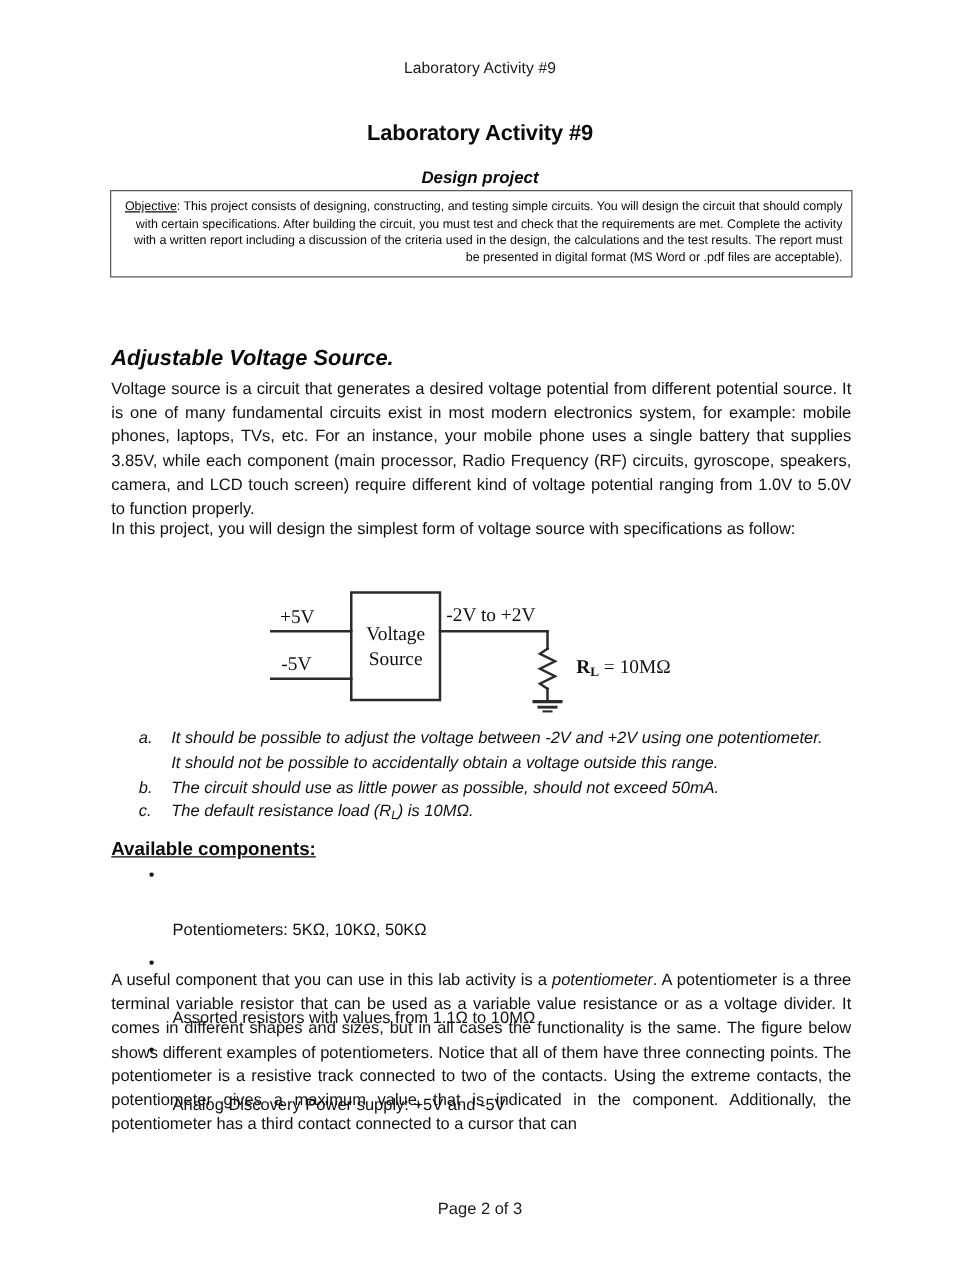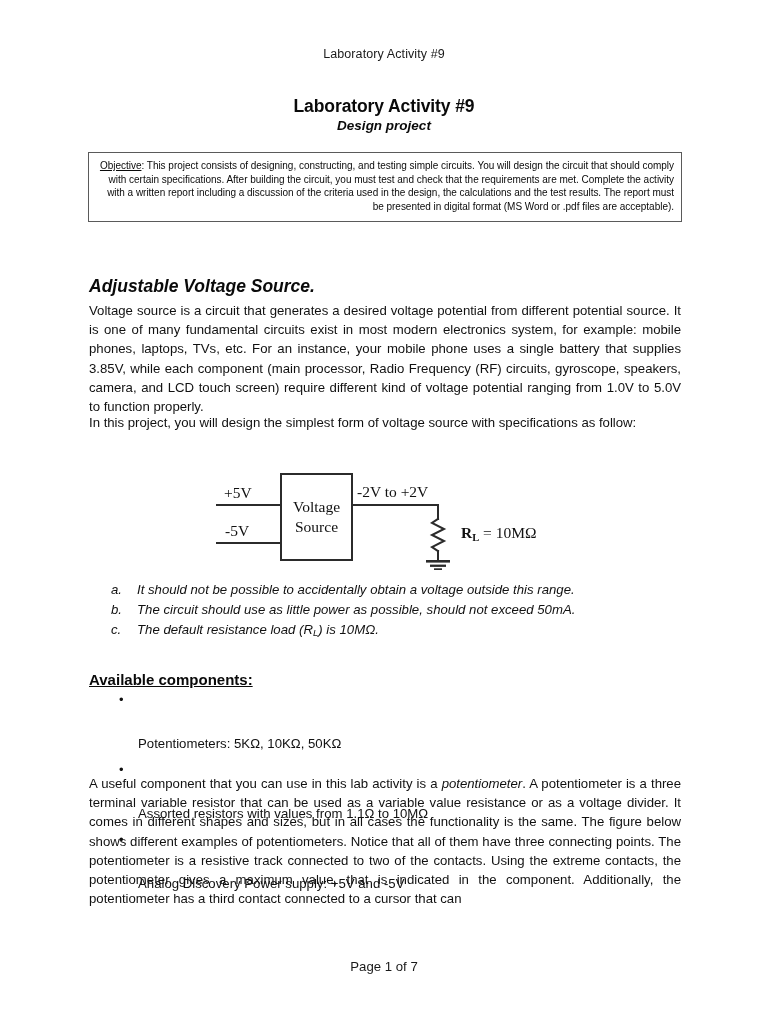--- a/index.html
+++ b/index.html
@@ -44,21 +44,21 @@
     text-align: center;
   }
   .doc-title {
     font-size: 17.5px;
     font-weight: bold;
     letter-spacing: -.1px;
     color: #0a0a0a;
     line-height: 1.15;
   }
   .doc-subtitle {
-    margin-top: 2px;
+    margin-top: 18px;
     font-size: 13.5px;
     font-weight: bold;
     font-style: italic;
     color: #0a0a0a;
   }
 
   
   .objective-box {
     position: absolute;
     top: 152px;
@@ -259,20 +259,21 @@
           <tspan>R</tspan><tspan font-size="10.5" dy="3">L</tspan><tspan dy="-3" font-weight="normal"> = 10MΩ</tspan>
         </text>
       </g>
     </svg>
   </div>
 
   <ol class="spec-list">
     <li>
       <span class="marker">a.</span>
       <span class="spec-text">
+        <span>It should be possible to adjust the voltage between -2V and +2V using one potentiometer.</span>
         <span class="cont">It should not be possible to accidentally obtain a voltage outside this range.</span>
       </span>
     </li>
     <li>
       <span class="marker">b.</span>
       <span class="spec-text">The circuit should use as little power as possible, should not exceed 50mA.</span>
     </li>
     <li>
       <span class="marker">c.</span>
       <span class="spec-text"><span>The default resistance load (R</span><sub>L</sub><span>) is 10MΩ.</span></span>
@@ -291,15 +292,15 @@
       <span class="comp-text">Assorted resistors with values from 1.1Ω to 10MΩ</span>
     </li>
     <li>
       <span class="bullet">•</span>
       <span class="comp-text">Analog Discovery Power supply: +5V and -5V</span>
     </li>
   </ul>
 
   <div class="body-col para" id="closing-para"><span>A useful component that you can use in this lab activity is a </span><em>potentiometer</em><span>.  A potentiometer is a three terminal variable resistor that can be used as a variable value resistance or as a voltage divider.  It comes in different shapes and sizes, but in all cases the functionality is the same.  The figure below shows different examples of potentiometers.  Notice that all of them have three connecting points.  The potentiometer is a resistive track connected to two of the contacts.  Using the extreme contacts, the potentiometer gives a maximum value, that is indicated in the component. Additionally, the potentiometer has a third contact connected to a cursor that can</span></div>
 
-  <div class="footer">Page 1  of 7</div>
+  <div class="footer">Page 2  of 3</div>
 
 </div>
 
 </body></html>

